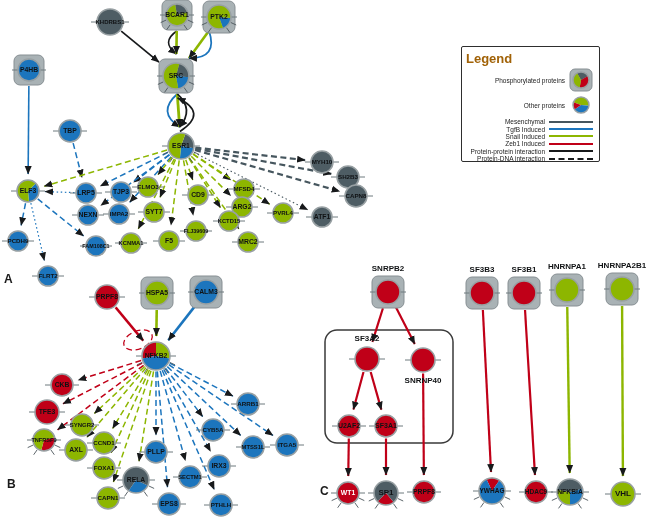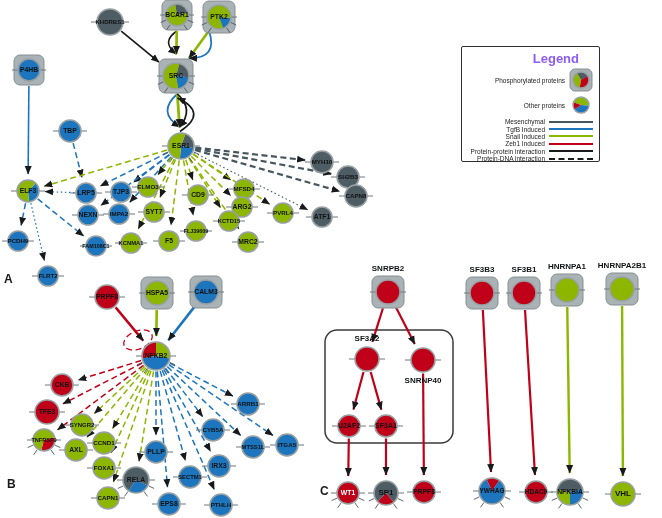--- a/index.html
+++ b/index.html
@@ -6,21 +6,21 @@
   .figure{position:relative;width:662px;height:518px;background:#ffffff;overflow:hidden;
           font-family:"Liberation Sans",sans-serif;}
   #net{position:absolute;left:0;top:0;}
   .panel-letter{position:absolute;font-size:12px;font-weight:600;color:#1a1a1a;}
   #panel-a{left:4px;top:272px;}
   #panel-b{left:7px;top:477px;}
   #panel-c{left:320px;top:484px;}
   .legend{position:absolute;left:461px;top:46px;width:139px;height:116px;
           border:1.5px solid #2e2e2e;border-radius:2px;background:#ffffff;
           box-sizing:border-box;padding:3px 6px 4px 4px;}
-  .legend-title{text-align:right;font-size:13px;font-weight:700;color:#8b5cf6;margin:1px 14px 2px 0;}
+  .legend-title{text-align:left;font-size:13px;font-weight:700;color:#a16207;margin:1px 14px 2px 0;}
   .legend-row{display:flex;align-items:center;justify-content:flex-end;}
   .legend-row.icon-row{margin-bottom:1px;}
   .legend-label{font-size:6.5px;color:#222;text-align:right;white-space:nowrap;}
   .legend-icon{width:24px;height:24px;margin-left:4px;display:inline-block;}
   .legend-line{width:44px;height:0;margin-left:4px;display:inline-block;}
   .line-row{height:7.4px;}
 </style>
 </head>
 <body>
 

